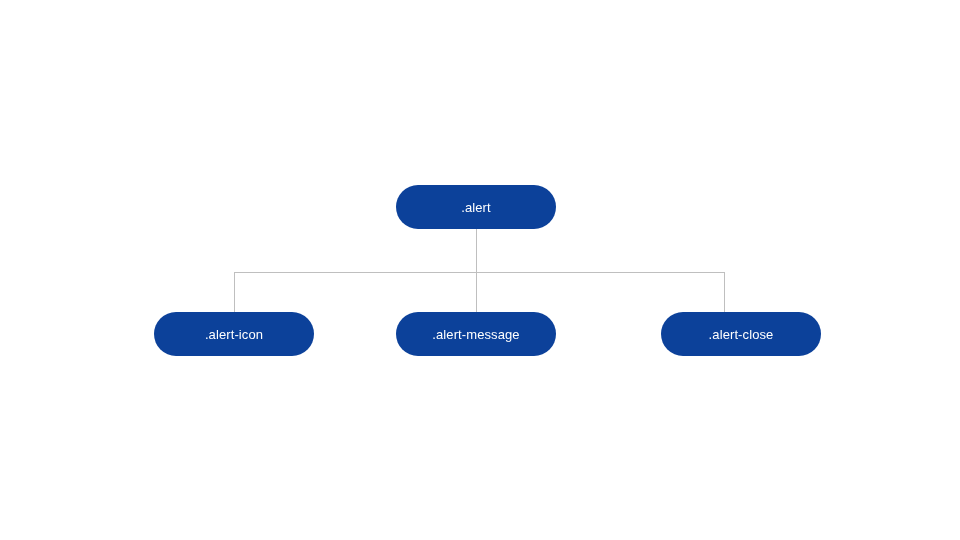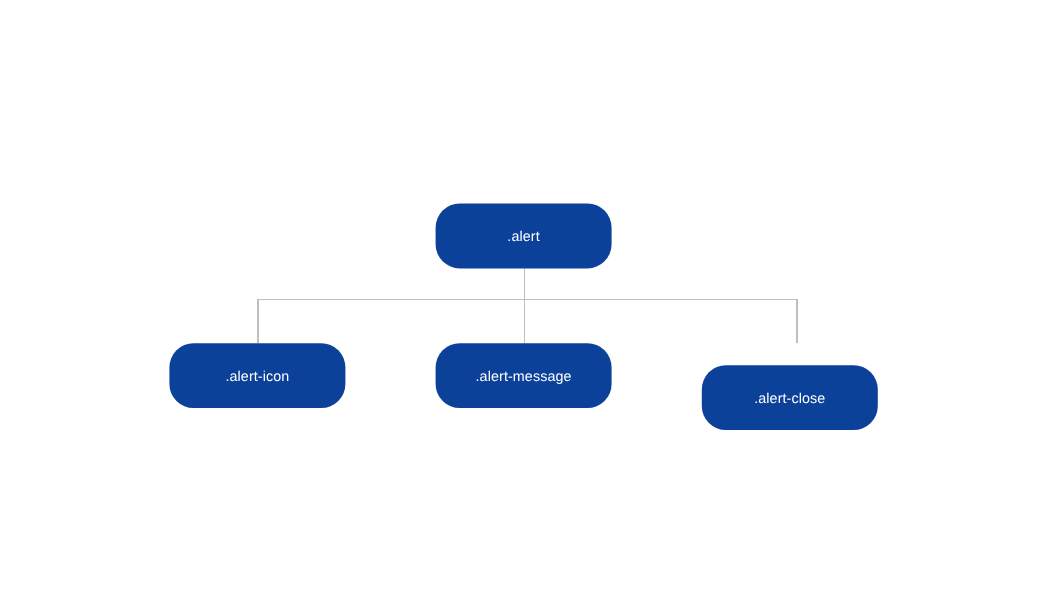--- a/index.html
+++ b/index.html
@@ -30,21 +30,21 @@
     height: 540px;
     z-index: 1;
   }
 
   
   .node {
     position: absolute;
     z-index: 2;
     box-sizing: border-box;
     width: 160px;
-    height: 59px;
+    height: 44px;
     border-radius: 22px;
     background: #0C419A;
     color: #ffffff;
     display: flex;
     align-items: center;
     justify-content: center;
     font-size: 13px;
     font-weight: 400;
     letter-spacing: 0.1px;
     white-space: nowrap;
@@ -66,23 +66,22 @@
   
   #node-alert-icon {
     left: 154px;
     top: 312px;
   }
   #node-alert-message {
     left: 396px;
     top: 312px;
   }
   #node-alert-close {
-    left: 638px;
+    left: 661px;
     top: 312px;
-    margin-top: 20px;
   }
 </style>
 </head>
 <body>
 
 <div id="diagram-canvas">
 
   <svg id="connector-layer" width="960" height="540" viewBox="0 0 960 540" shape-rendering="crispEdges">
 
     <line x1="476.5" y1="229" x2="476.5" y2="272.5" stroke="#BFBFBF" stroke-width="1"></line>

